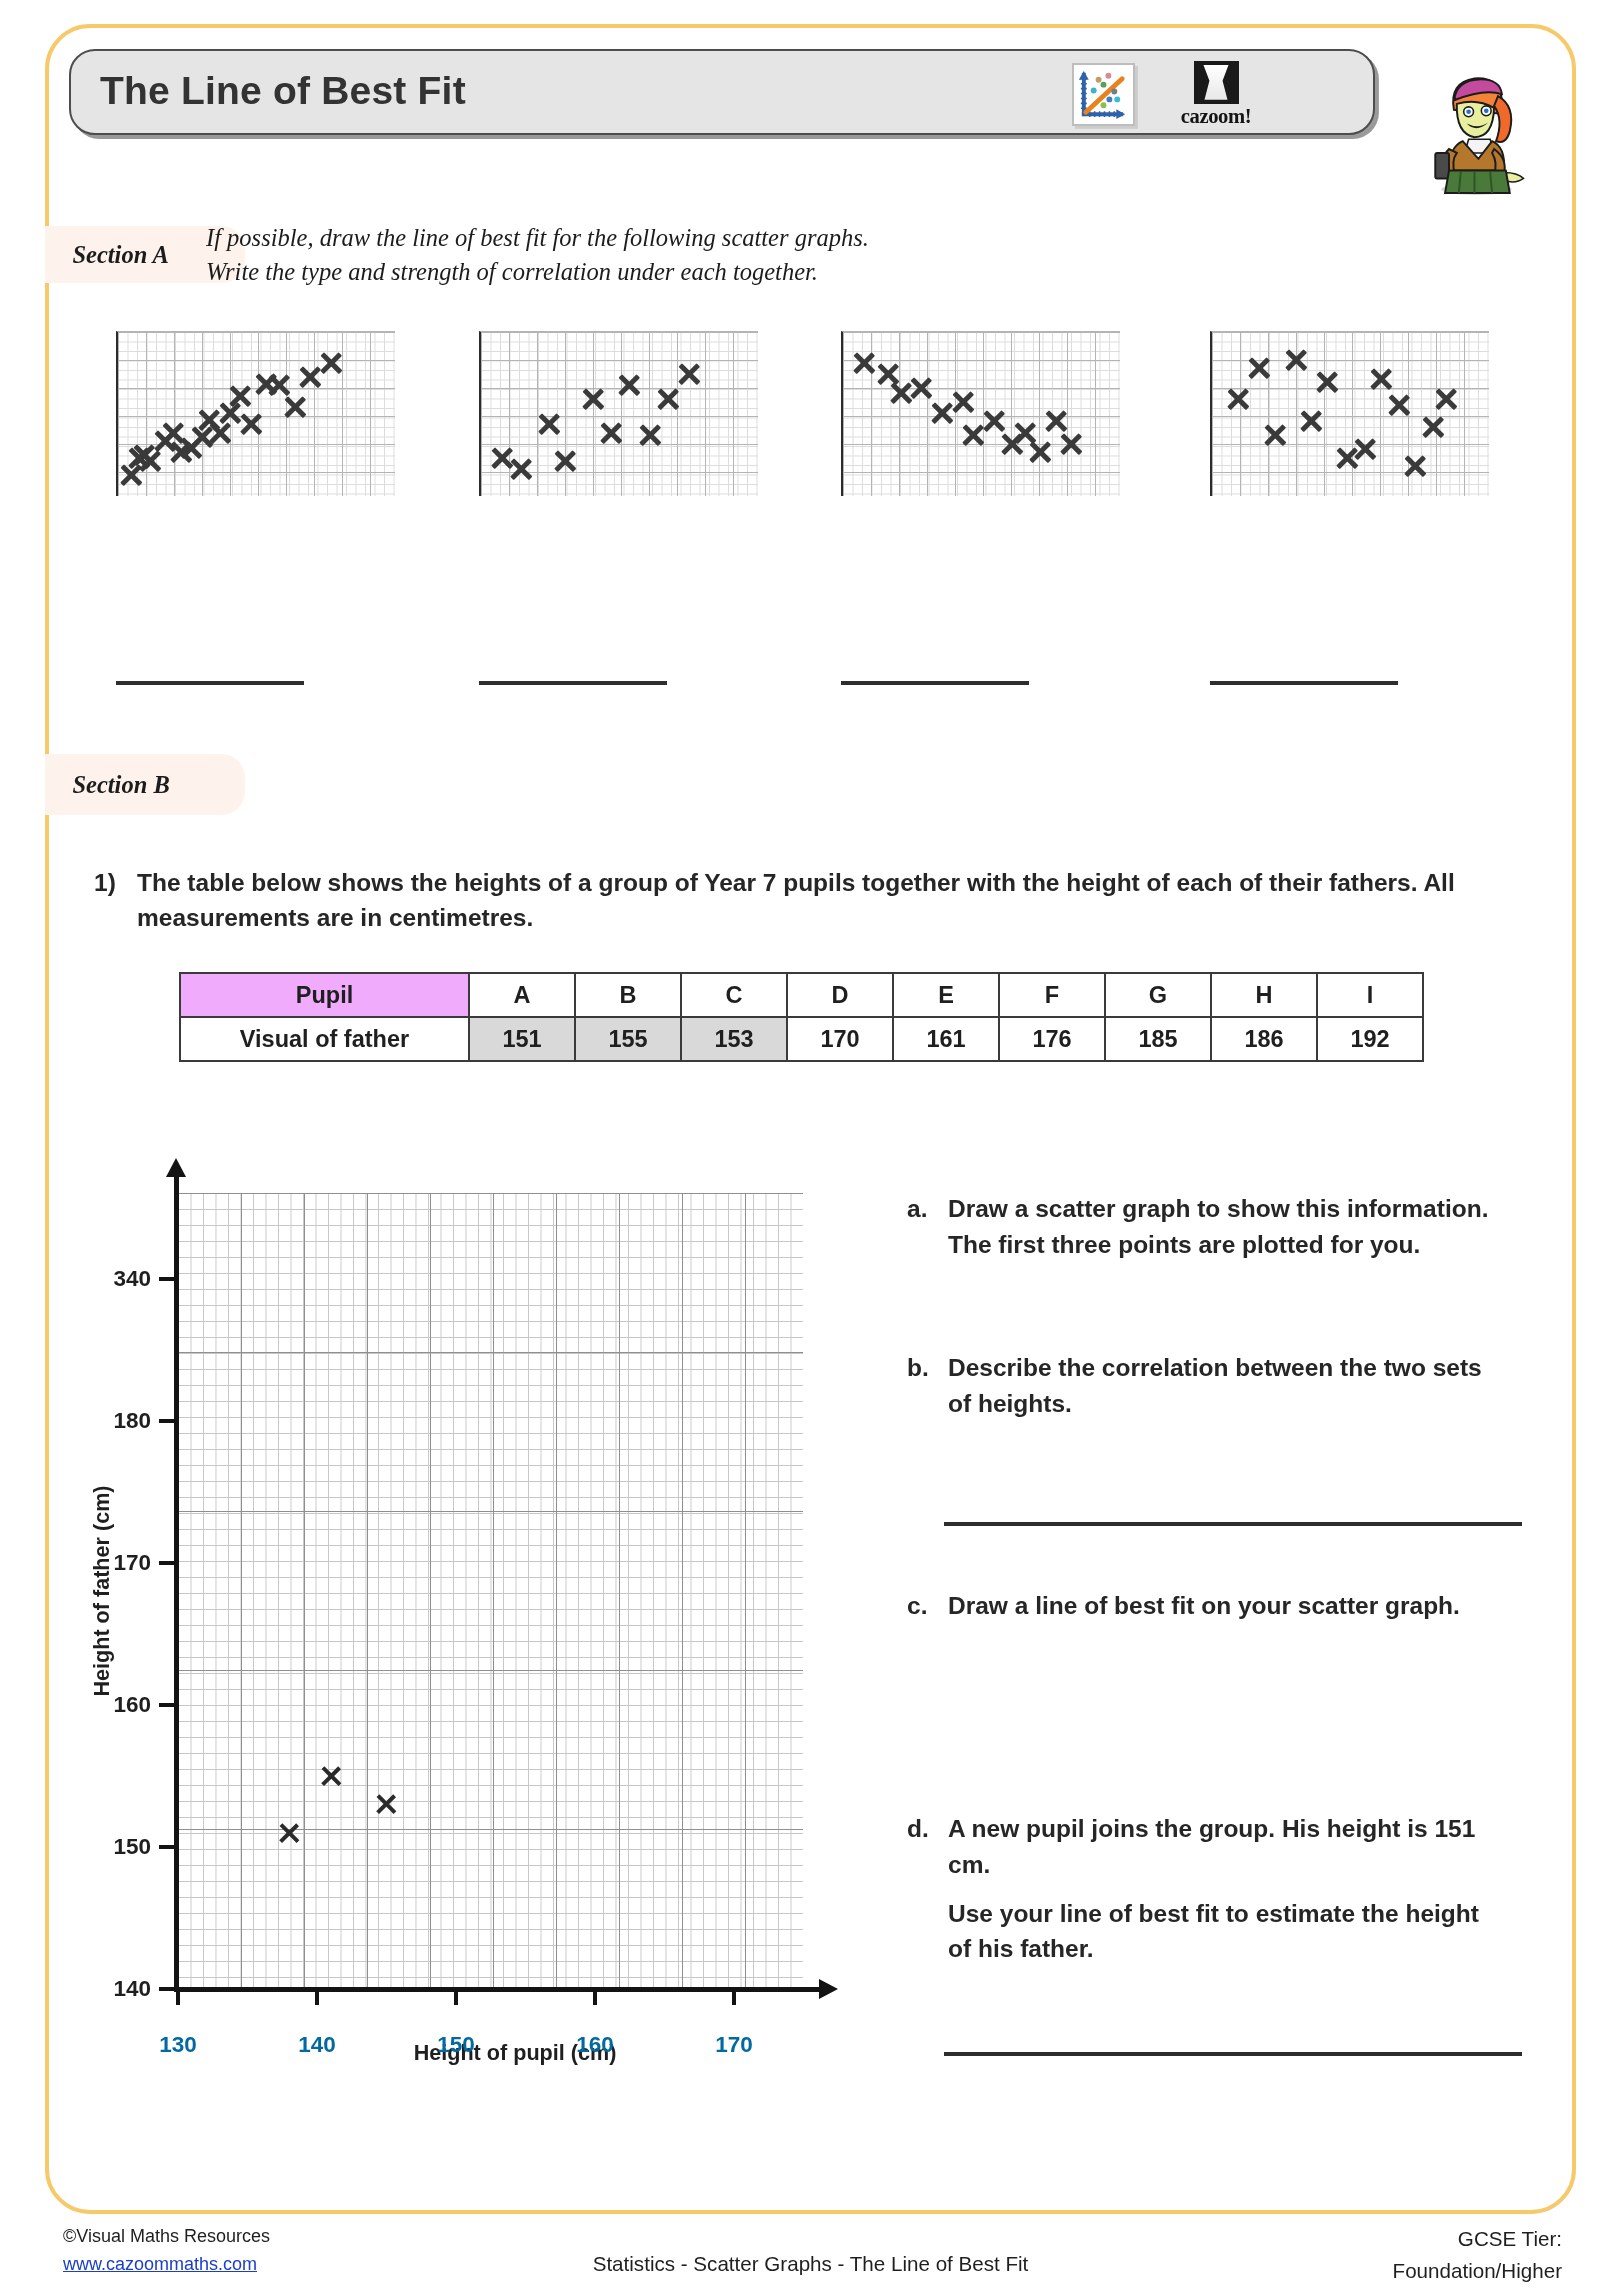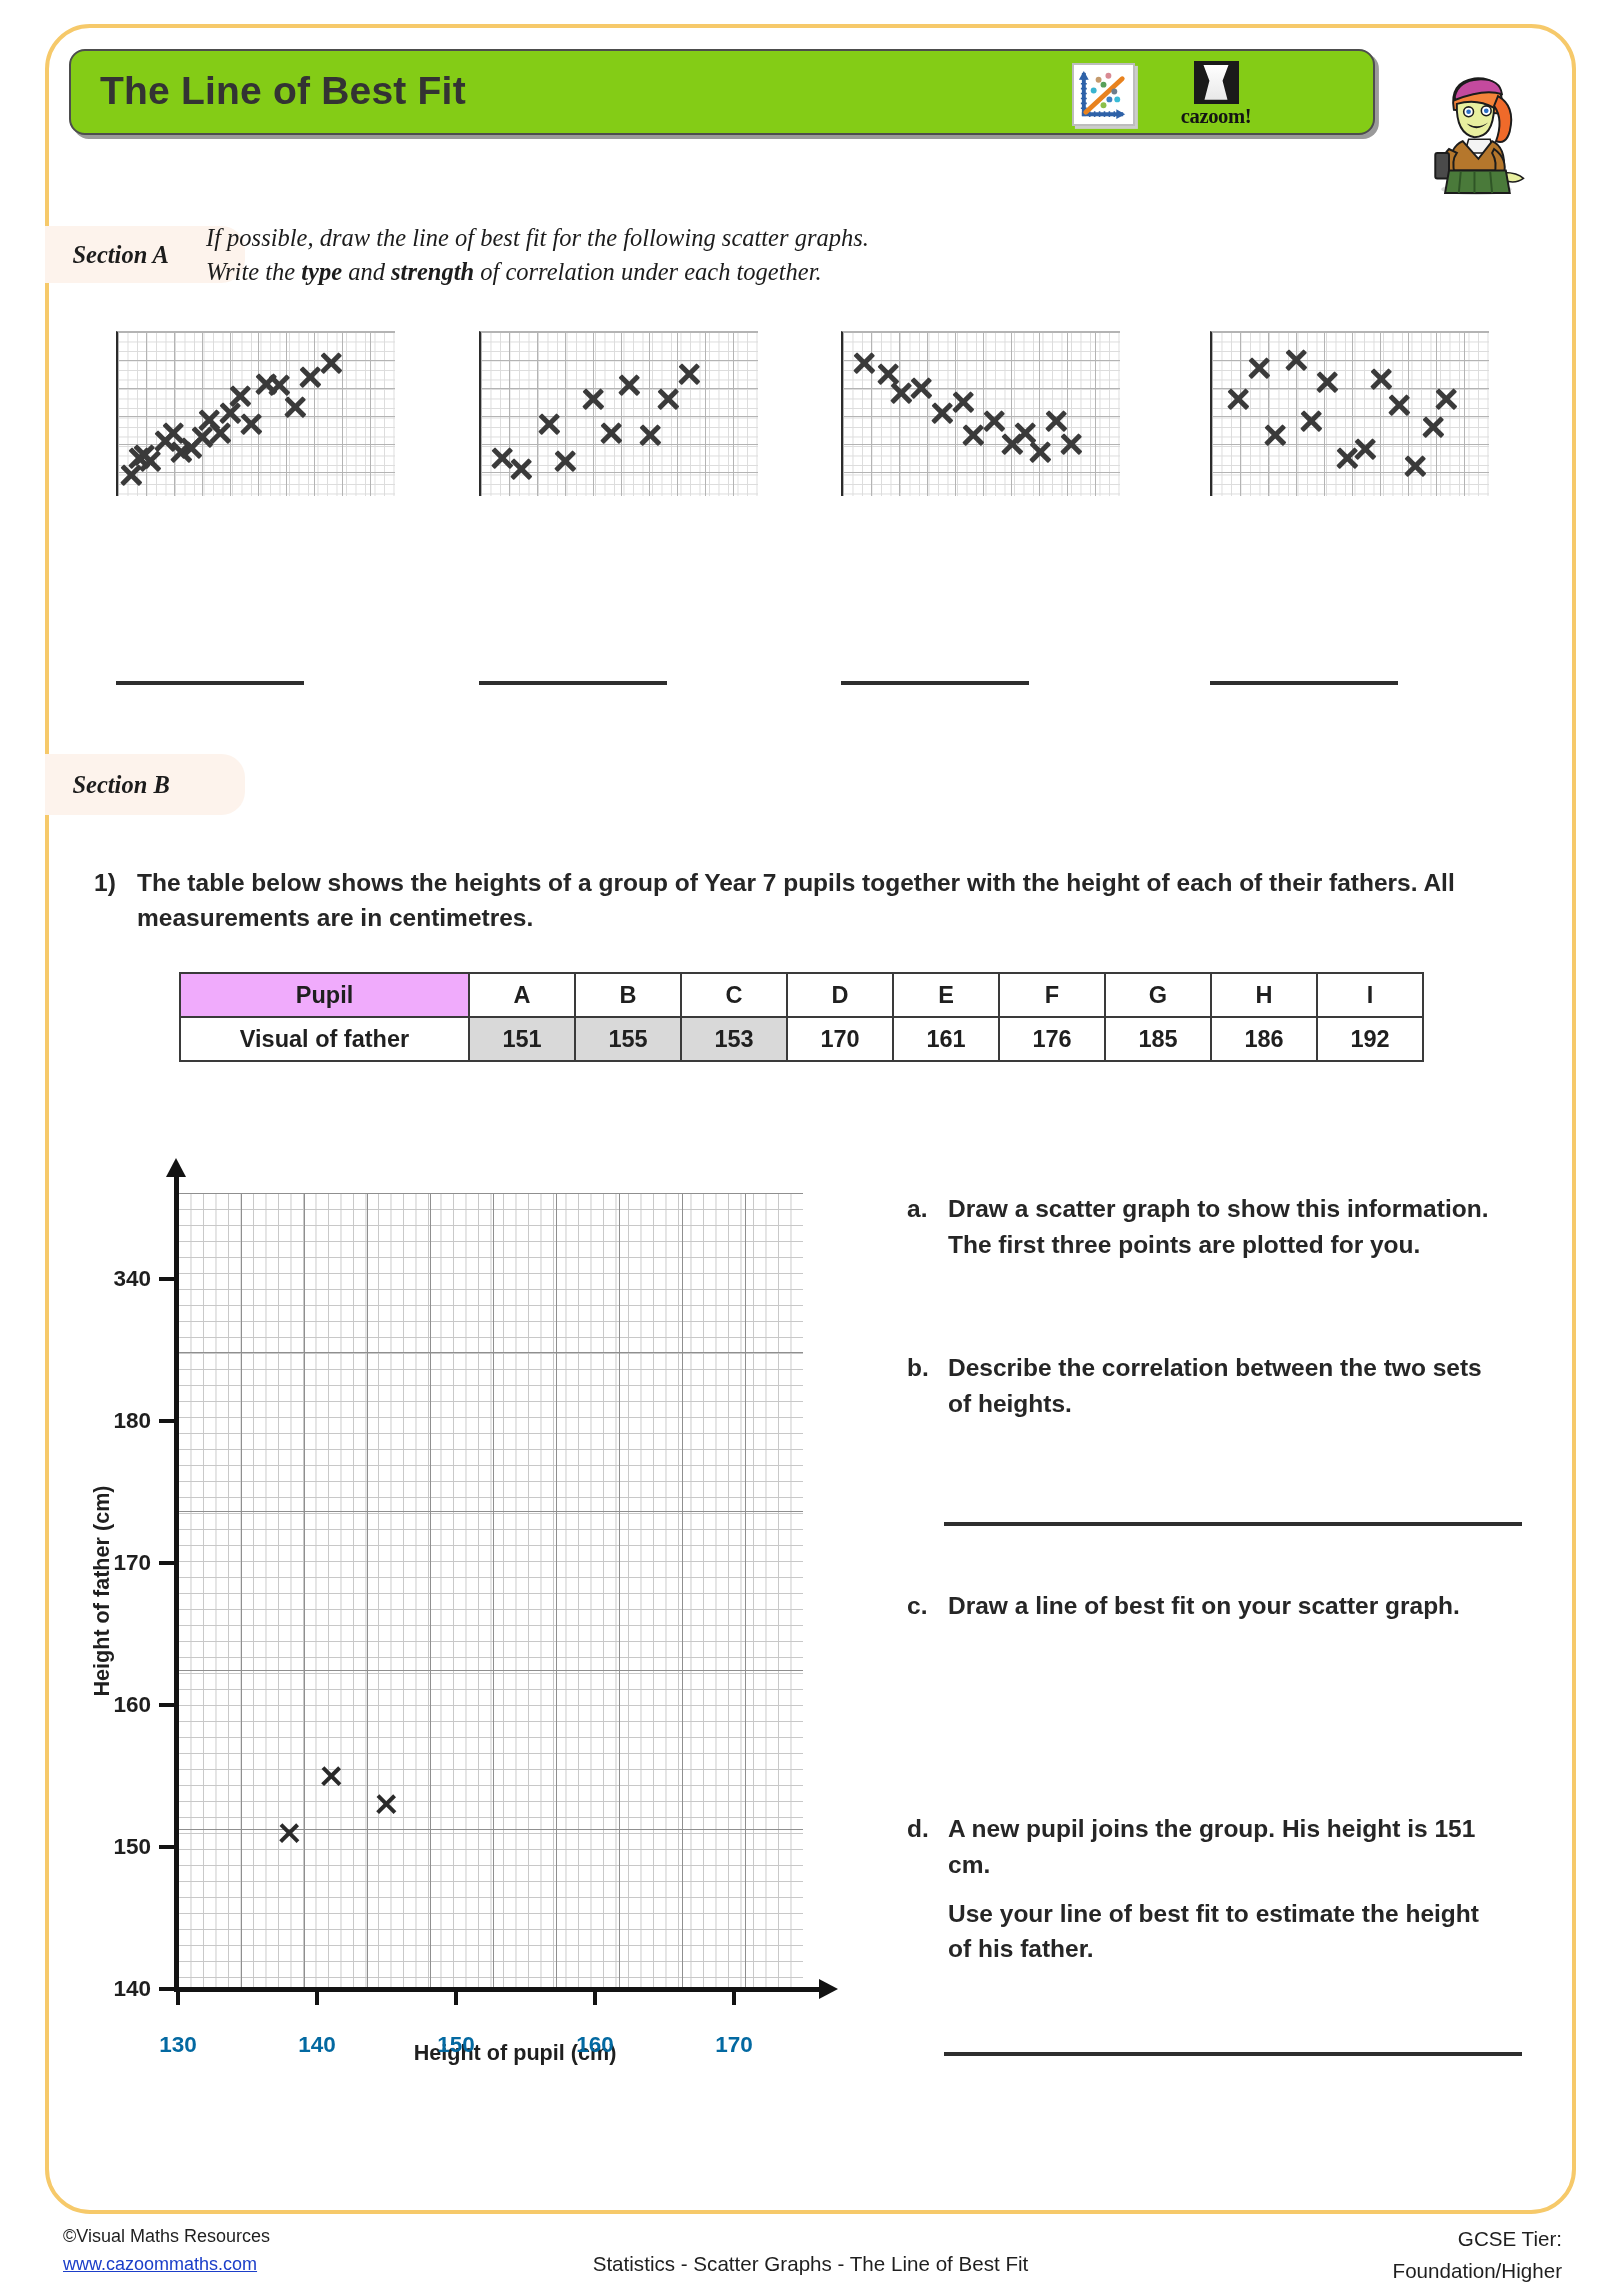--- a/index.html
+++ b/index.html
@@ -16,23 +16,23 @@
     width: 1531px; height: 2190px;
     border: 4.9px solid #f6c96a;
     border-radius: 45px;
     background: #ffffff;
   }
   
   .title-box {
     position: absolute;
     left: 69px; top: 49px;
     width: 1306px; height: 86px;
-    background: #84cc16;
+    background: #e5e5e5;
     border: 2.9px solid #4d4d4d;
-    border-radius: 16px;
+    border-radius: 26px;
     box-shadow: 3.9px 3.9px 0 #9a9a9a;
   }
   .title-text {
     position: absolute;
     left: 29px; top: 50%;
     transform: translateY(-52%);
     font-size: 39px;
     font-weight: bold;
     color: #333333;
     letter-spacing: 0.2px;
@@ -92,21 +92,21 @@
   .sectionA-instr {
     position: absolute;
     left: 206px; top: 221px;
     width: 882px;
     font-family: "Liberation Serif", serif;
     font-style: italic;
     font-size: 24.5px;
     line-height: 1.37;
     color: #1c1c1c;
   }
-  .sectionA-instr b { font-weight: bold; margin-top: 33px; }
+  .sectionA-instr b { font-weight: normal; margin-top: 33px; }
   
   .mini-grid {
     position: absolute;
     top: 331px;
     width: 279px; height: 165px;
     background-color: #ffffff;
     background-image:
       linear-gradient(to right, #b4b4b4 1px, transparent 1px),
       linear-gradient(to bottom, #b4b4b4 1px, transparent 1px),
       linear-gradient(to right, #dcdcdc 1px, transparent 1px),

